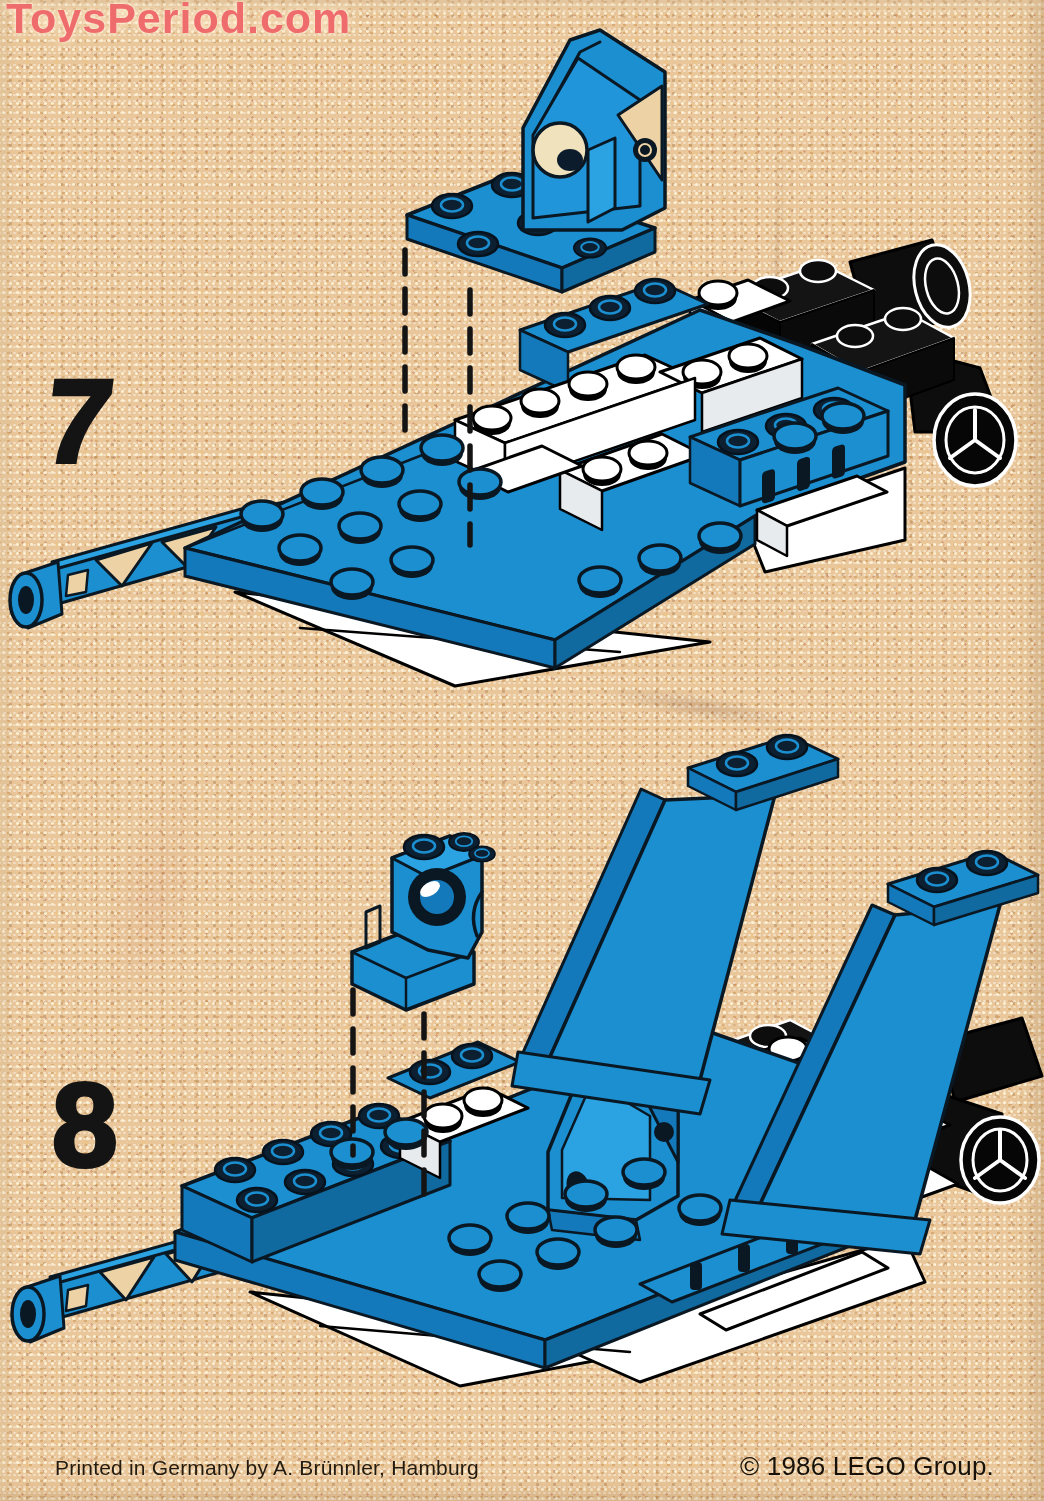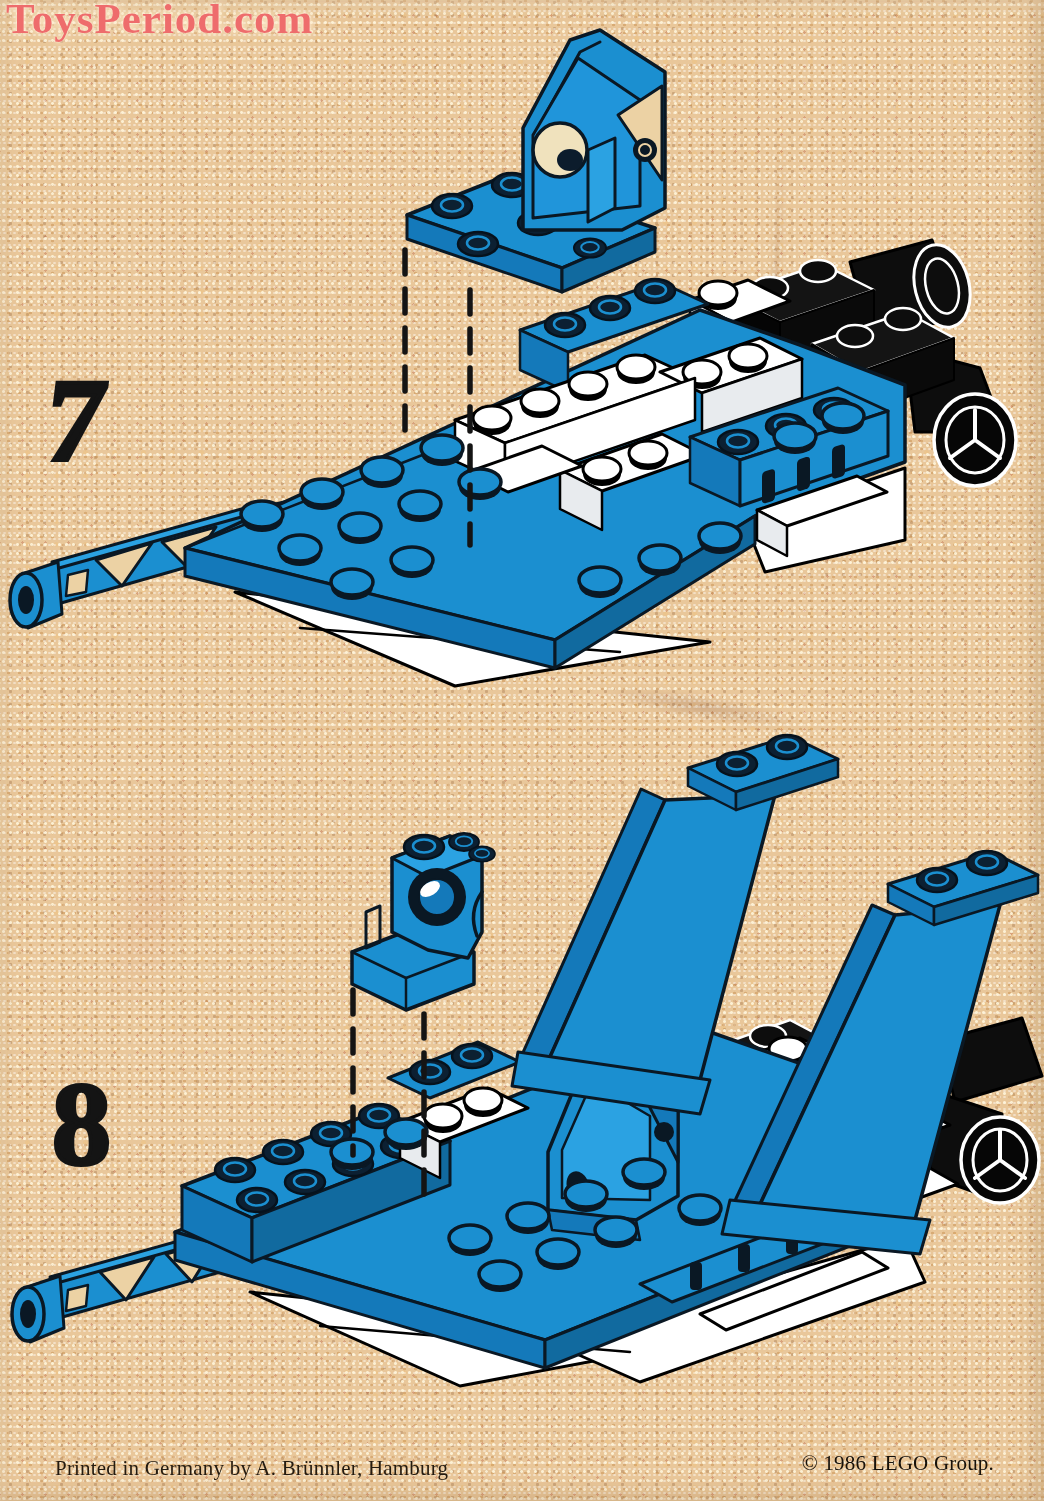--- a/index.html
+++ b/index.html
@@ -1,20 +1,20 @@
 <!DOCTYPE html>
 <html><head>
 <meta charset="utf-8">
 <style>
   html,body{margin:0;padding:0;}
   .page{
     position:relative;
     width:1044px;height:1501px;
     overflow:hidden;
-    font-family:Liberation Serif, serif;
+    font-family:Liberation Sans, sans-serif;
     background-color:#e9c79a;
     background-image:
       radial-gradient(circle, rgba(255,246,220,0.85) 0 1.2px, transparent 1.7px),
       radial-gradient(circle, rgba(198,142,78,0.50) 0 1.1px, transparent 1.6px),
       radial-gradient(circle, rgba(255,255,255,0.45) 0 1px, transparent 1.4px),
       radial-gradient(circle, rgba(170,62,44,0.28) 0 1px, transparent 1.4px),
       radial-gradient(circle, rgba(122,72,32,0.26) 0 1.3px, transparent 1.8px),
       radial-gradient(circle, rgba(236,196,140,0.9) 0 2px, transparent 2.6px);
     background-size: 7px 9px, 11px 8px, 5px 6px, 23px 17px, 17px 13px, 29px 23px;
     background-position: 0 0, 3px 5px, 7px 2px, 11px 7px, 2px 9px, 13px 4px;
@@ -33,21 +33,21 @@
     line-height:1;
   }
   .step-number.seven{ left:46px; top:362px; transform:skewX(-7deg); }
   .step-number.eight{ left:52px; top:1066px; }
   .footer-left{
     position:absolute; left:55px; top:1456px;
     font-size:21px; color:#241b10; letter-spacing:.2px;
   }
   .footer-right{
     position:absolute; right:50px; top:1451px;
-    font-size:21px; color:#17110a; letter-spacing:.2px;
+    font-size:26px; color:#17110a; letter-spacing:.2px;
   }
   .smudge{ position:absolute; pointer-events:none; border-radius:50%; }
   .smudge.s1{ left:600px; top:694px; width:200px; height:26px; transform:rotate(9deg);
     background:radial-gradient(ellipse at center, rgba(110,60,48,.20), transparent 70%); filter:blur(2px);}
   .smudge.s2{ left:770px; top:128px; width:12px; height:300px; transform:rotate(3deg);
     background:radial-gradient(ellipse at center, rgba(120,70,50,.13), transparent 75%); filter:blur(2px);}
   .smudge.s3{ left:108px; top:780px; width:90px; height:240px; transform:rotate(14deg);
     background:radial-gradient(ellipse at center, rgba(190,90,70,.10), transparent 72%); filter:blur(3px);}
   svg.diagram{ position:absolute; left:0; top:0; }
 </style>

